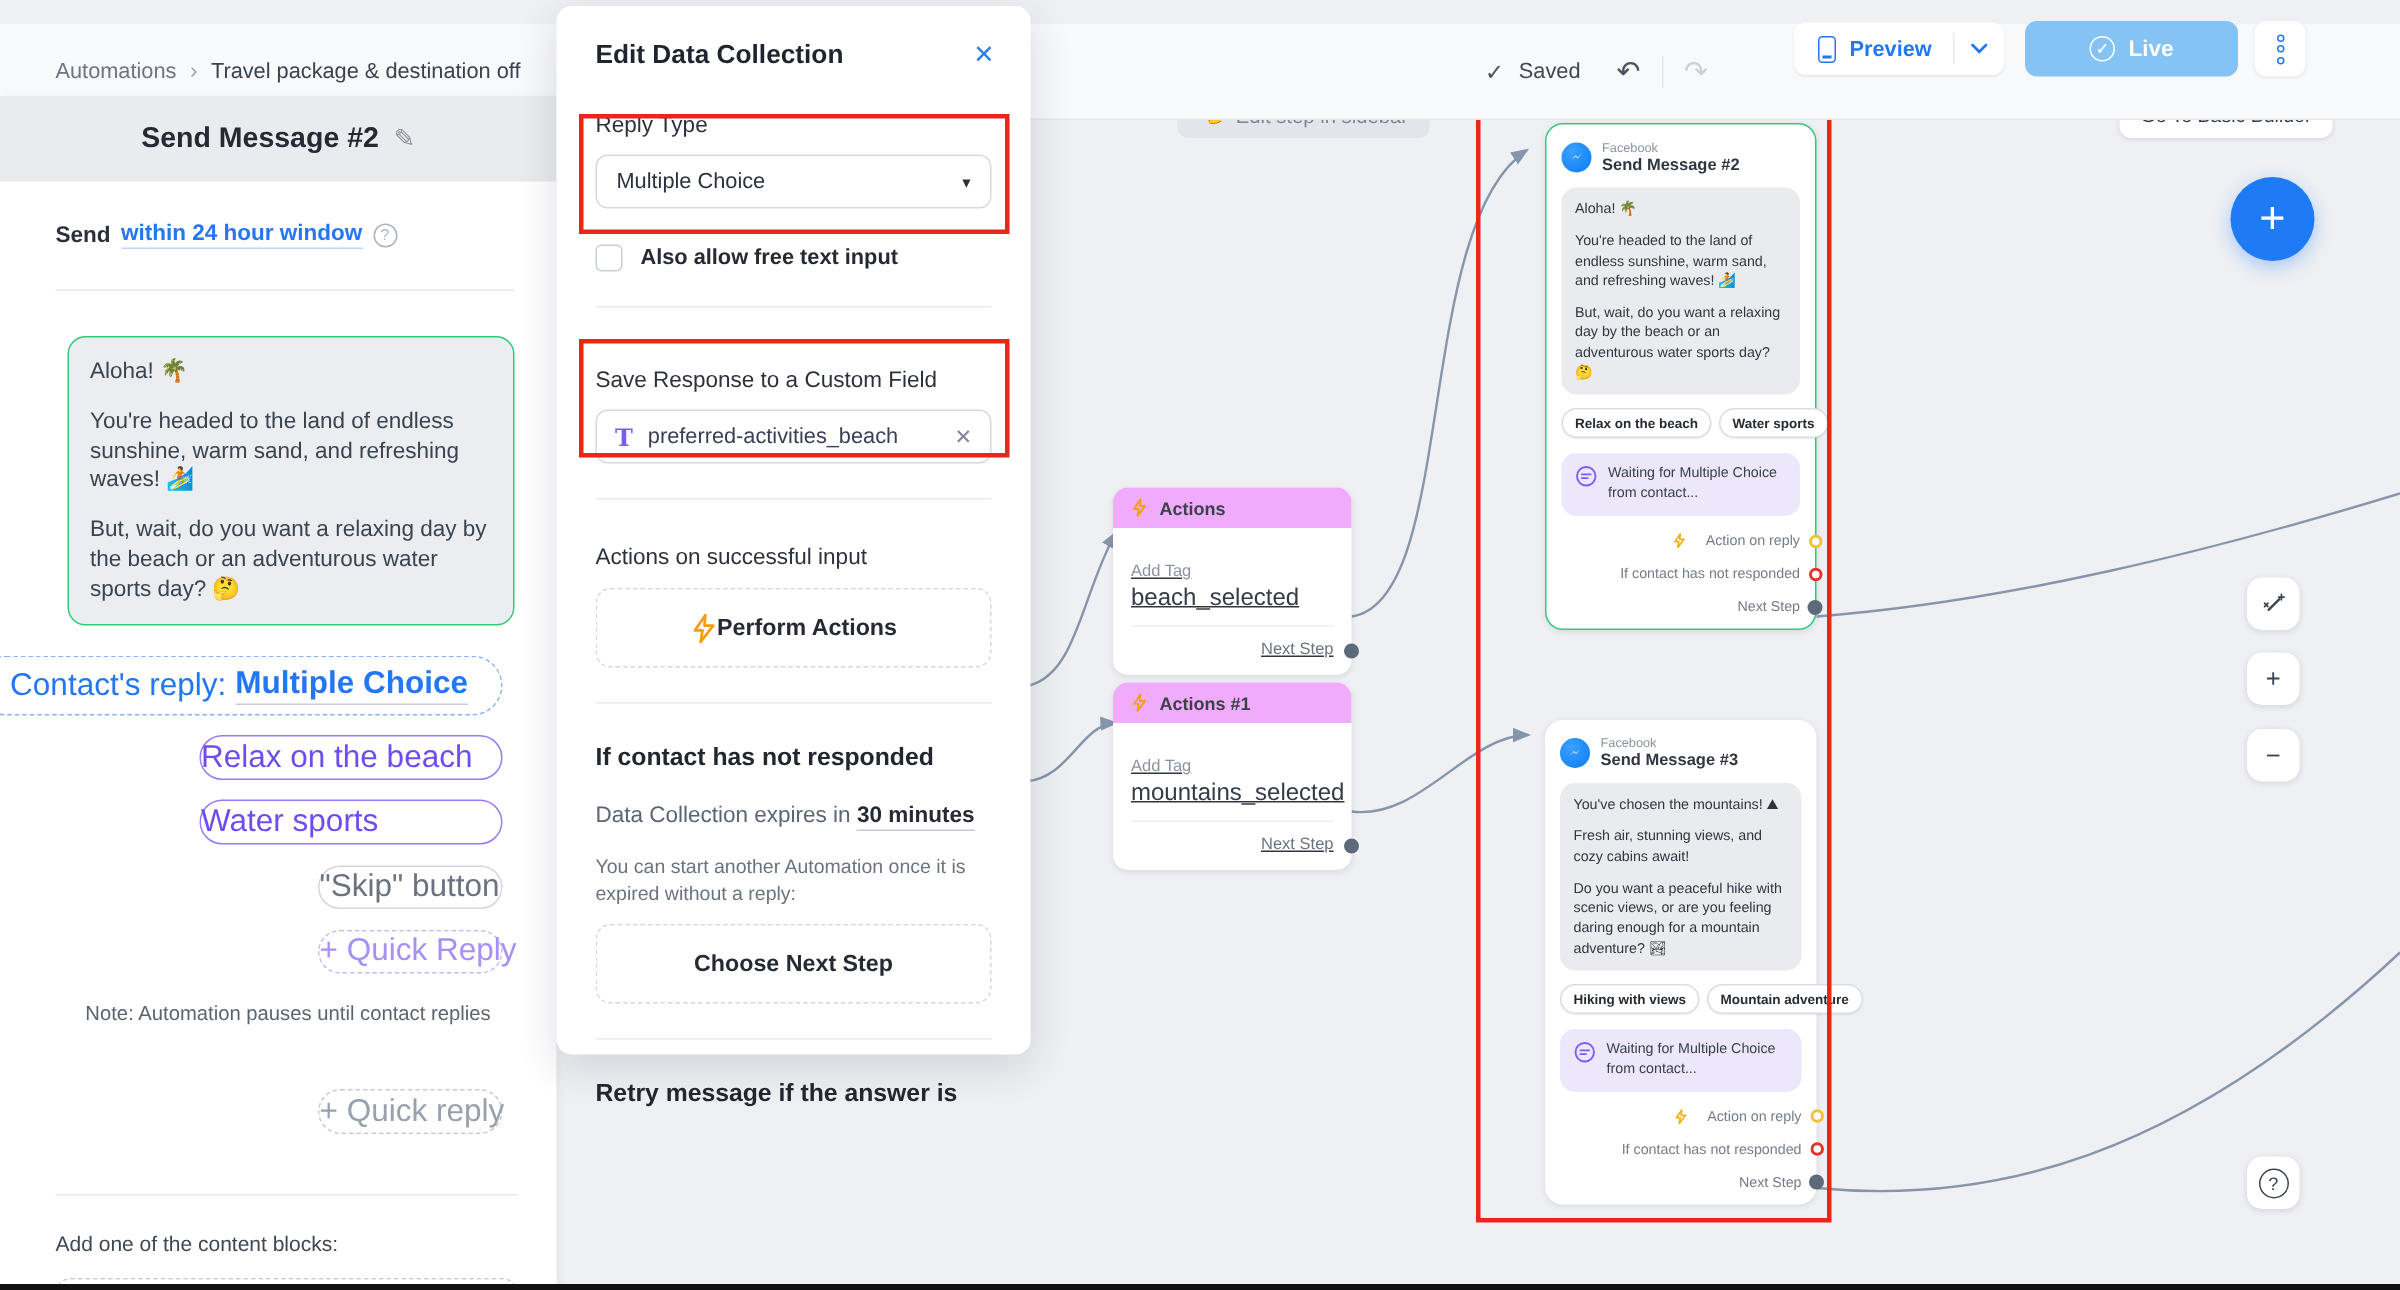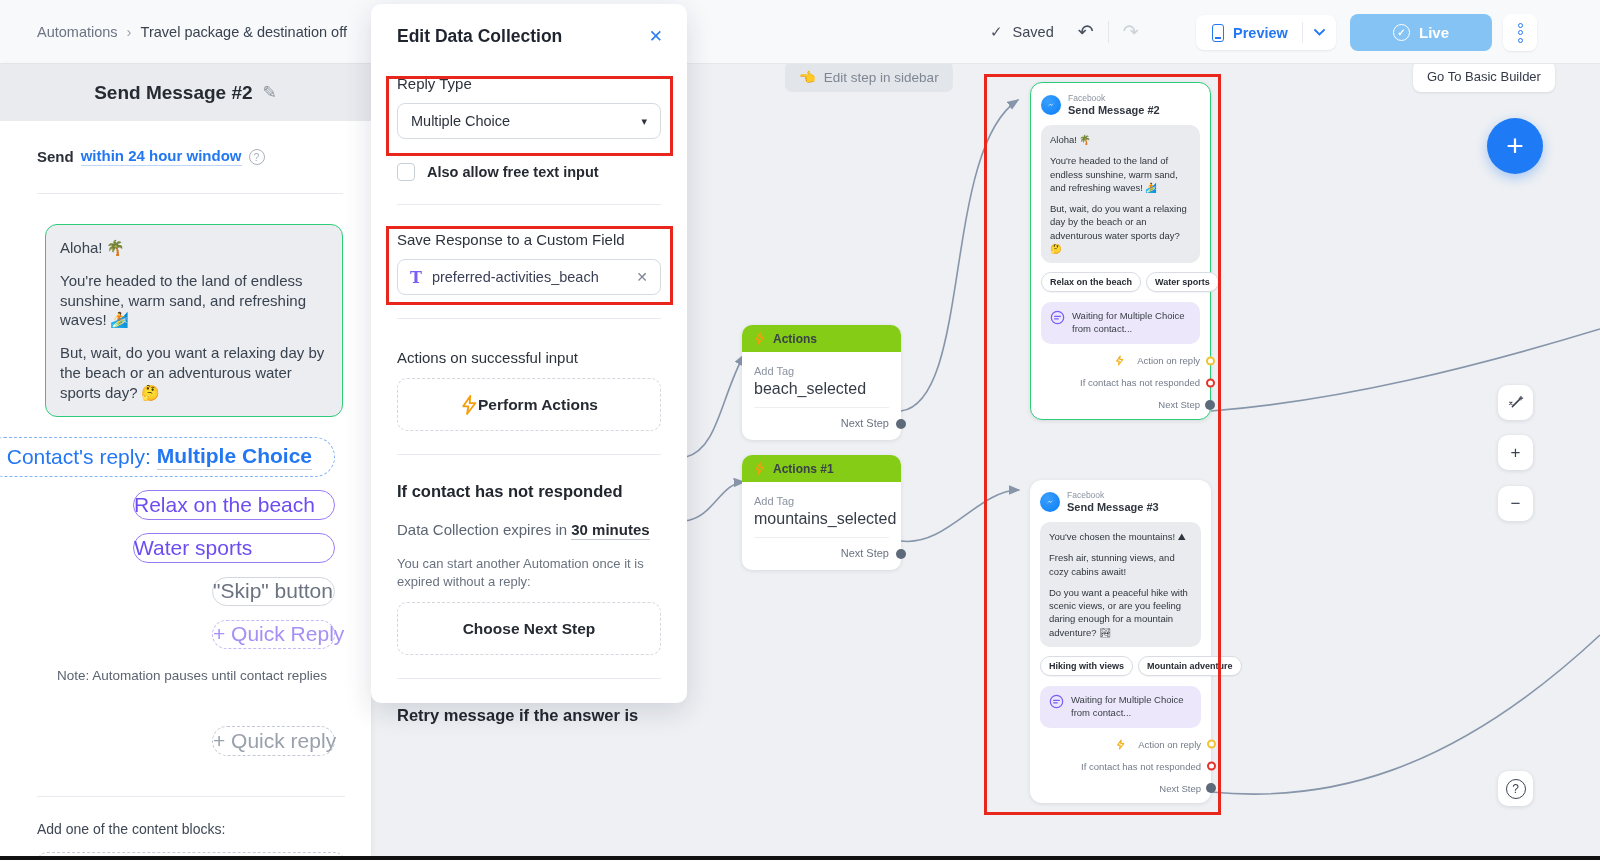--- a/index.html
+++ b/index.html
@@ -1,21 +1,21 @@
 <!DOCTYPE html>
 <html><head>
 <meta charset="utf-8">
 <style>
   * { margin:0; padding:0; box-sizing:border-box; }
   html,body { width:1600px; height:860px; overflow:hidden; }
   body { font-family:"Liberation Sans", sans-serif; background:#eef0f3; position:relative; color:#30363f; }
   .stage { position:absolute; inset:0; width:1600px; height:860px; }
 
   
-  .topbar { position:absolute; left:0; top:0; width:1600px; height:64px; background:#f8f9fb; border-bottom:1px solid #e5e8ec; z-index:5; }
+  .topbar { position:absolute; left:0; top:16px; width:1600px; height:64px; background:#f8f9fb; border-bottom:1px solid #e5e8ec; z-index:5; }
   .breadcrumb { position:absolute; left:37px; top:23px; font-size:14.5px; color:#6b7583; display:flex; gap:9px; align-items:center; white-space:nowrap; }
   .breadcrumb .sep { color:#9aa3af; font-size:15px; }
   .breadcrumb .current { color:#3a4250; }
   .saved-group { position:absolute; left:990px; top:20px; display:flex; align-items:center; gap:10px; color:#3f4754; font-size:14.5px; }
   .saved-check { color:#4a5260; font-size:15px; }
   .undo { color:#4a5260; font-size:19px; cursor:pointer; margin-left:14px; }
   .bar-div { width:1px; height:22px; background:#e3e6ea; margin:0 4px; }
   .redo { color:#ccd2d9; font-size:19px; }
   .preview-btn { position:absolute; left:1196px; top:15px; height:35px; background:#fff; border-radius:8px; box-shadow:0 1px 2px rgba(20,30,60,.08); display:flex; align-items:center; z-index:6; }
   .preview-main { display:flex; align-items:center; gap:9px; padding:0 14px 0 16px; color:#2377f2; font-weight:bold; font-size:14.5px; cursor:pointer; }
@@ -61,21 +61,21 @@
   .modal-title { font-size:17.5px; font-weight:bold; color:#1f242e; }
   .modal-close { color:#2f80ed; font-size:17px; cursor:pointer; }
   .m-label { font-size:15px; color:#2c323c; }
   .lbl-reply { margin-top:28px; }
   .dropdown { margin-top:11px; height:36px; border:1px solid #d6dbe1; border-radius:8px; display:flex; align-items:center; justify-content:space-between; padding:0 13px; font-size:14.5px; color:#2c323c; cursor:pointer; }
   .dd-caret { color:#2c323c; font-size:11px; }
   .chk-row { margin-top:24px; display:flex; align-items:center; gap:12px; cursor:pointer; }
   .chk-box { width:18px; height:18px; border:1.5px solid #c8ced6; border-radius:4px; background:#fff; }
   .chk-label { font-size:14.5px; font-weight:bold; color:#262b33; }
   .m-hr { border:none; border-top:1px solid #e7eaee; margin-top:23px; }
-  .lbl-field { margin-top:26px; }
+  .lbl-field { margin-top:40px; }
   .field-box { margin-top:11px; height:36px; border:1px solid #d6dbe1; border-radius:8px; display:flex; align-items:center; padding:0 12px; gap:10px; }
   .t-icon { color:#7c5cf6; font-family:"DejaVu Serif", serif; font-size:16px; font-weight:bold; }
   .field-val { flex:1; font-size:14.5px; color:#3a3f55; }
   .field-x { color:#7d8795; font-size:14px; cursor:pointer; }
   .lbl-actions { margin-top:30px; }
   .dashed-btn { margin-top:12px; height:53px; border:1.5px dashed #d3d8de; border-radius:10px; display:flex; align-items:center; justify-content:center; font-size:15.5px; font-weight:bold; color:#262b33; cursor:pointer; background:#fff; }
   .m-h2 { margin-top:27px; font-size:16.5px; font-weight:bold; color:#22272f; }
   .expires { margin-top:20px; font-size:15px; color:#5c6573; }
   .expires b { color:#262b33; font-weight:bold; border-bottom:1px solid #c5cad1; padding-bottom:1px; cursor:pointer; }
   .m-hint { margin-top:17px; font-size:13px; line-height:1.35; color:#6a7380; }
@@ -83,22 +83,22 @@
   .annot-1 { left:15px; top:72px; width:287px; height:80px; }
   .annot-2 { left:15px; top:222px; width:287px; height:79px; }
 
   
   .edges { position:absolute; inset:0; z-index:1; }
   .tooltip { position:absolute; left:785px; top:62px; height:30px; background:#e2e5e9; border-radius:7px; display:flex; align-items:center; gap:8px; padding:0 14px; font-size:13.5px; color:#7d8692; z-index:2; }
 
   .action-node { position:absolute; width:159px; background:#fff; border-radius:10px; box-shadow:0 1px 4px rgba(20,30,50,.1); z-index:2; }
   .an-1 { left:742px; top:325px; }
   .an-2 { left:742px; top:455px; }
-  .an-head { height:27px; background:#84cc16; border-radius:10px 10px 0 0; display:flex; align-items:center; gap:8px; padding:0 12px; font-size:12px; font-weight:bold; color:#3a4147; }
-  .an-body { padding:13px 12px 10px; }
+  .an-head { height:27px; background:#f0abfc; border-radius:10px 10px 0 0; display:flex; align-items:center; gap:8px; padding:0 12px; font-size:12px; font-weight:bold; color:#3a4147; }
+  .an-body { padding:23px 12px 10px;text-decoration:underline; }
   .an-label { font-size:11px; color:#8a93a0; }
   .an-tag { margin-top:3px; font-size:16px; color:#353c46; }
   .an-hr { border:none; border-top:1px solid #edeff2; margin-top:9px; }
   .an-next { position:relative; margin-top:9px; text-align:right; font-size:11px; color:#6a7380; height:13px; }
   .dot { position:absolute; width:10px; height:10px; background:#5d6a7a; border-radius:50%; top:50%; transform:translateY(-50%); cursor:pointer; }
   .an-next .dot { right:-17px; }
 
   .canvas-frame { position:absolute; left:984px; top:74px; width:237px; height:741px; border:3px solid #e8261b; z-index:3; pointer-events:none; }
   .msg-node { position:absolute; width:181px; background:#fff; border-radius:12px; box-shadow:0 1px 4px rgba(20,30,50,.1); padding:10px 10px 9px; z-index:2; }
   .mn-2 { left:1030px; top:82px; border:1.5px solid #2ecc79; }

